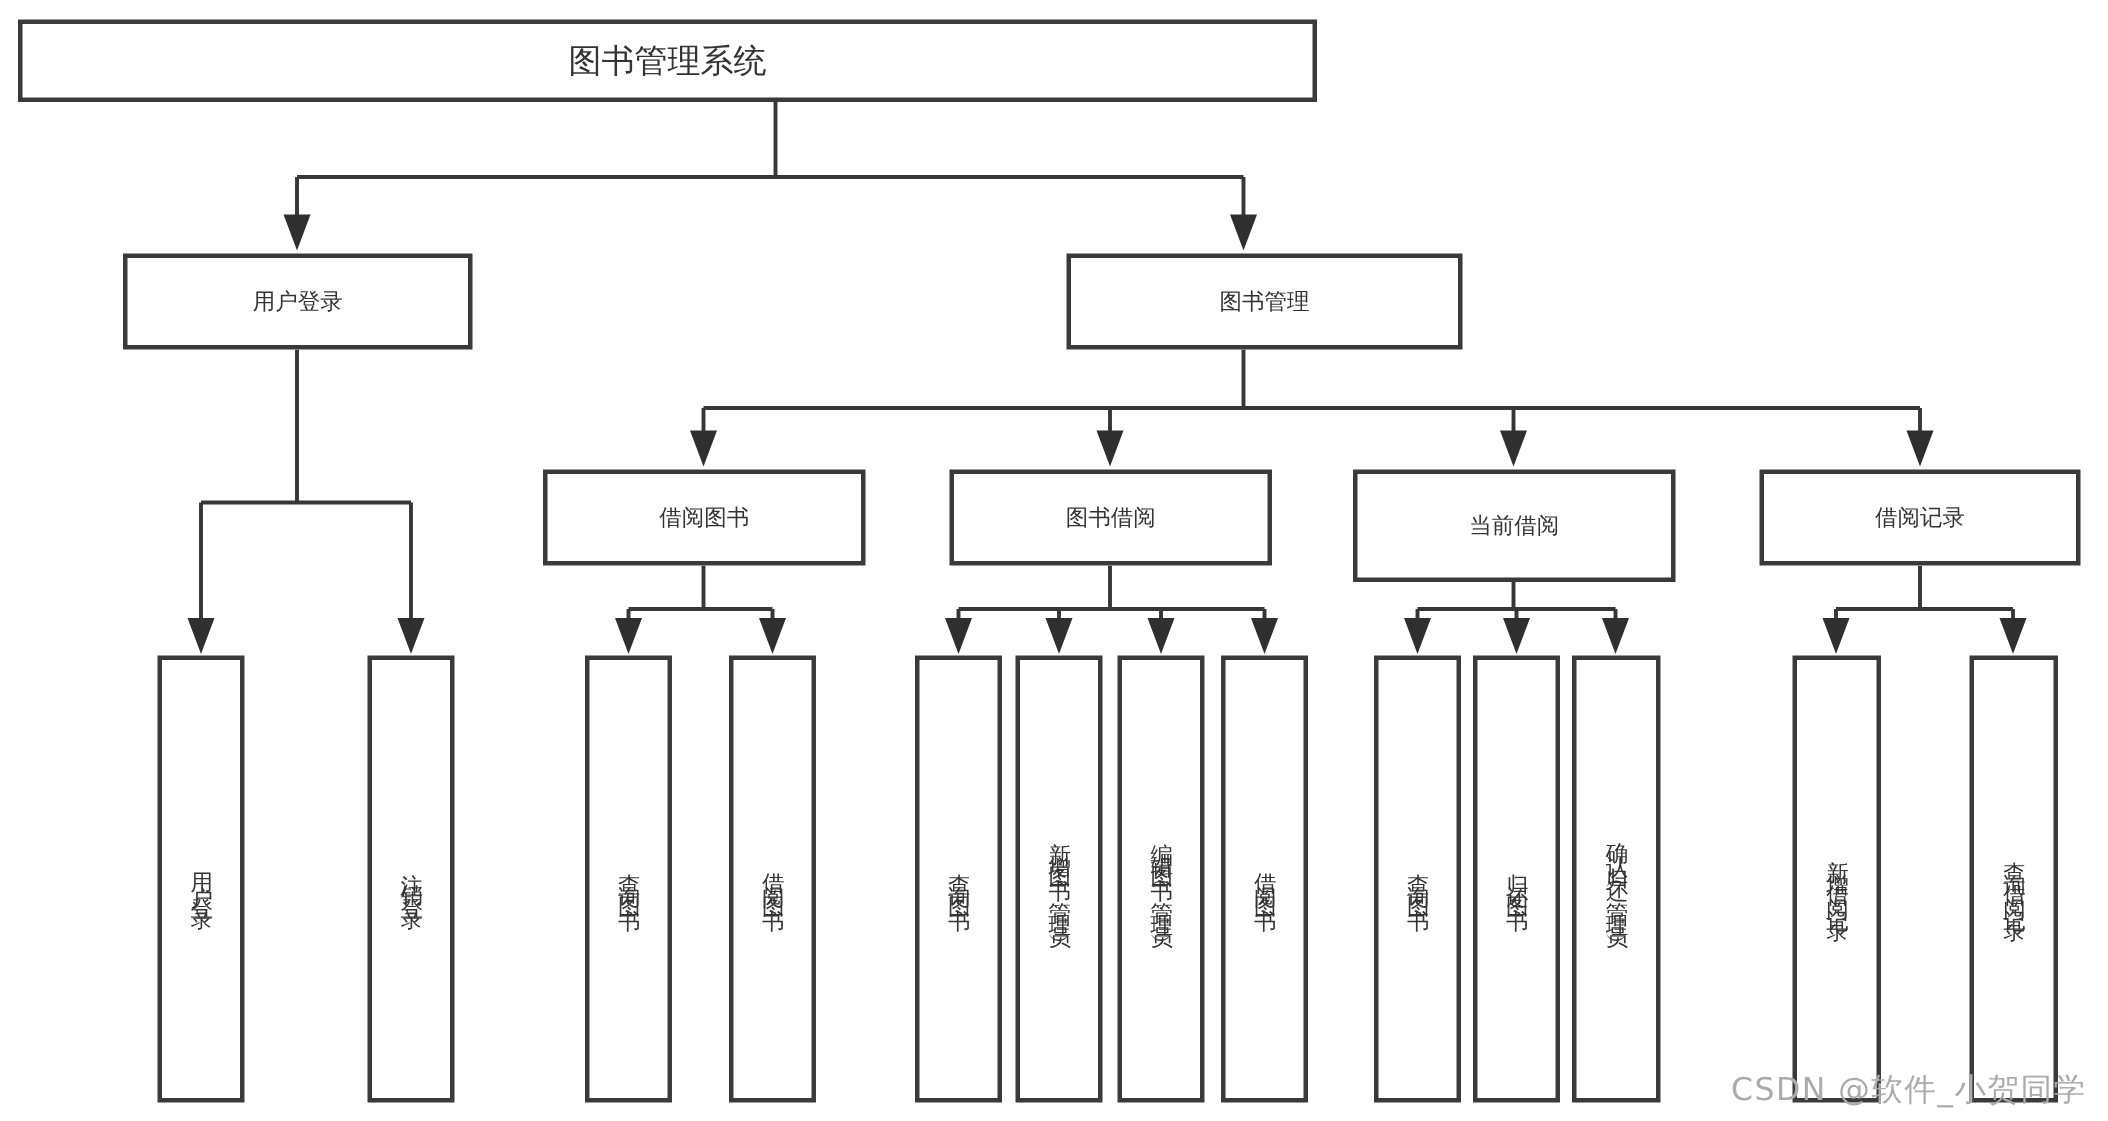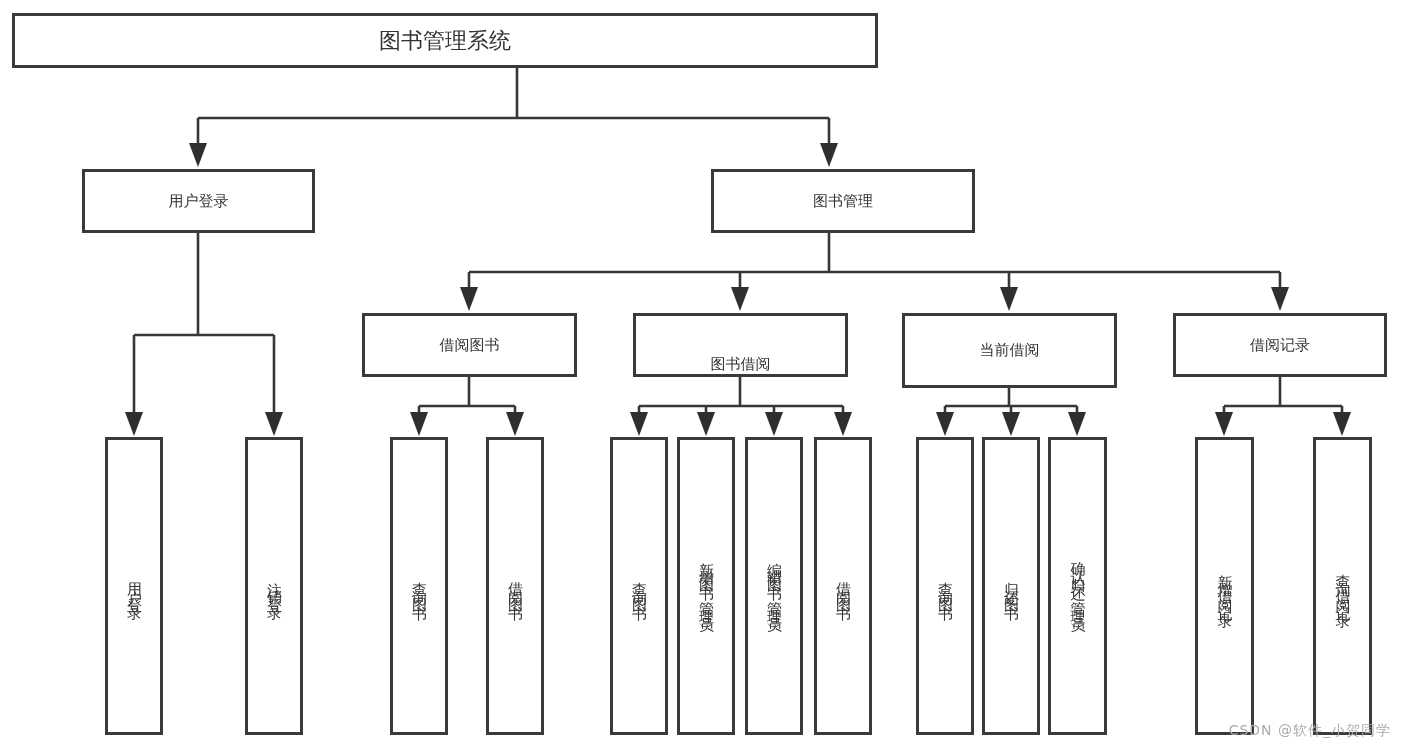--- a/index.html
+++ b/index.html
@@ -13,21 +13,21 @@
     border:3px solid #3a3a3a;display:flex;align-items:center;justify-content:center;
     color:#333333;font-size:15px;
   }
   .root-box{font-size:22px;}
   .leaf .vtext{
     writing-mode:vertical-lr;text-orientation:mixed;
     letter-spacing:8px;line-height:1;white-space:nowrap;
   }
   .watermark{
     position:absolute;right:14px;bottom:7px;color:#ababab;
-    font-size:14px;letter-spacing:1px;z-index:5;
+    font-size:21px;letter-spacing:1px;z-index:5;
   }
 </style>
 </head>
 <body>
 
 <div class="stage">
 
   <svg class="wires" width="1405" height="747" viewBox="0 0 1405 747">
     <defs>
       <path id="ah" d="M -9 -24 L 9 -24 L 0 0 Z"></path>
@@ -71,21 +71,21 @@
   <div class="box" style="left:82px;top:169px;width:233px;height:64px;">
     <span>用户登录</span>
   </div>
   <div class="box" style="left:711px;top:169px;width:264px;height:64px;">
     <span>图书管理</span>
   </div>
 
   <div class="box" style="left:362px;top:313px;width:215px;height:64px;">
     <span>借阅图书</span>
   </div>
-  <div class="box" style="left:633px;top:313px;width:215px;height:64px;align-items:flex-end;">
+  <div class="box" style="left:633px;top:313px;width:215px;height:64px;">
     <span>图书借阅</span>
   </div>
   <div class="box" style="left:902px;top:313px;width:215px;height:75px;">
     <span>当前借阅</span>
   </div>
   <div class="box" style="left:1173px;top:313px;width:214px;height:64px;">
     <span>借阅记录</span>
   </div>
 
   <div class="box leaf" style="left:105px;top:437px;width:58px;height:298px;">

